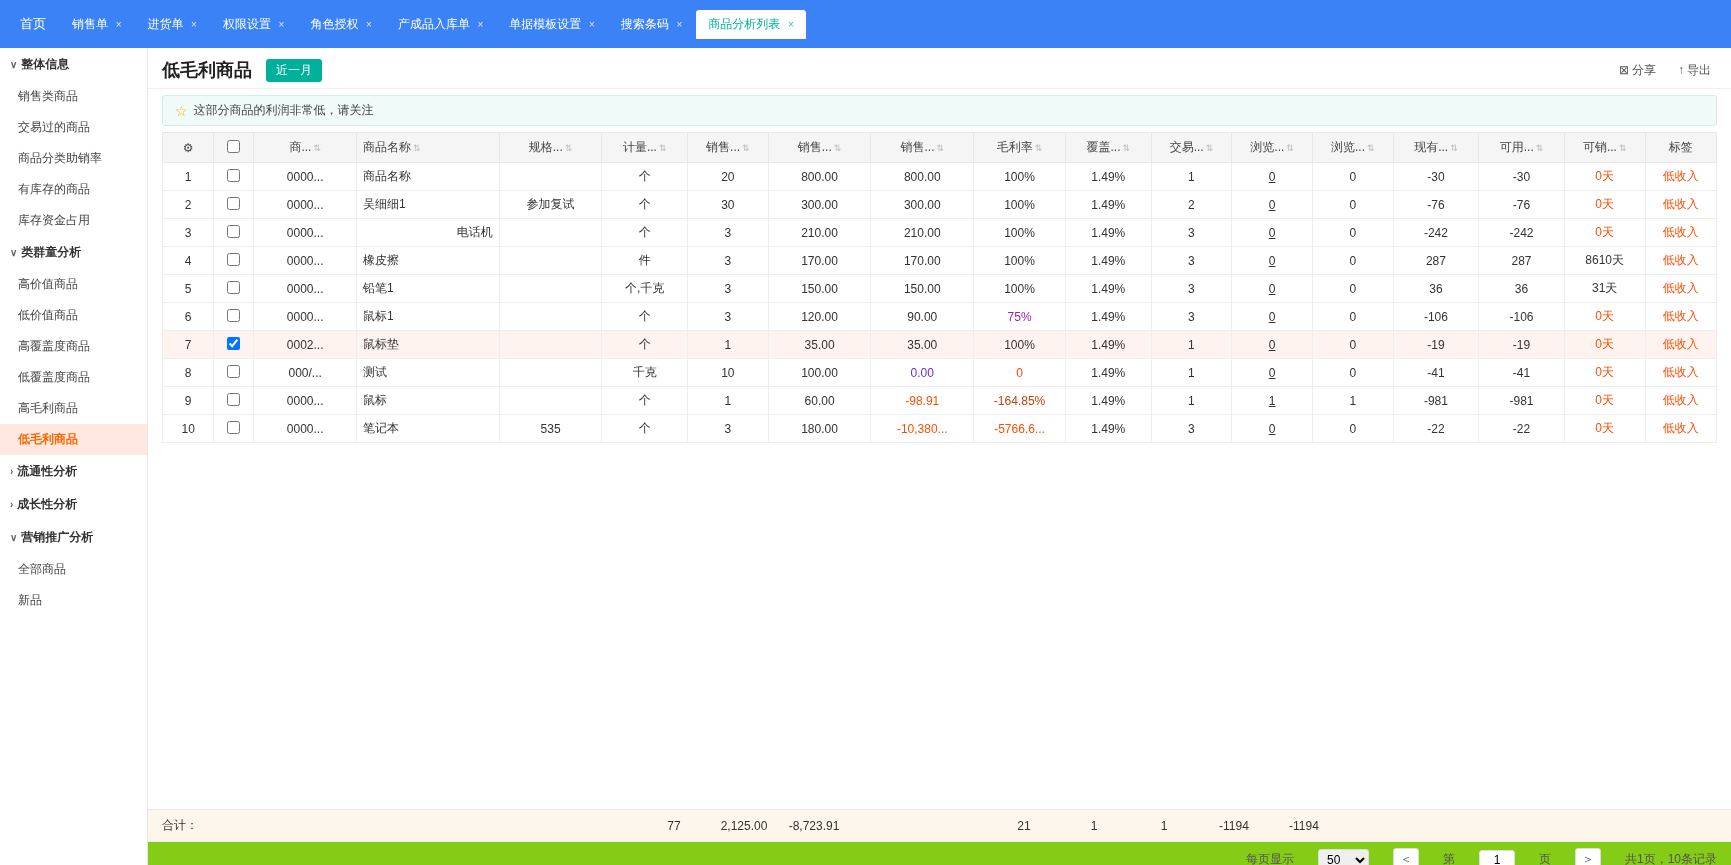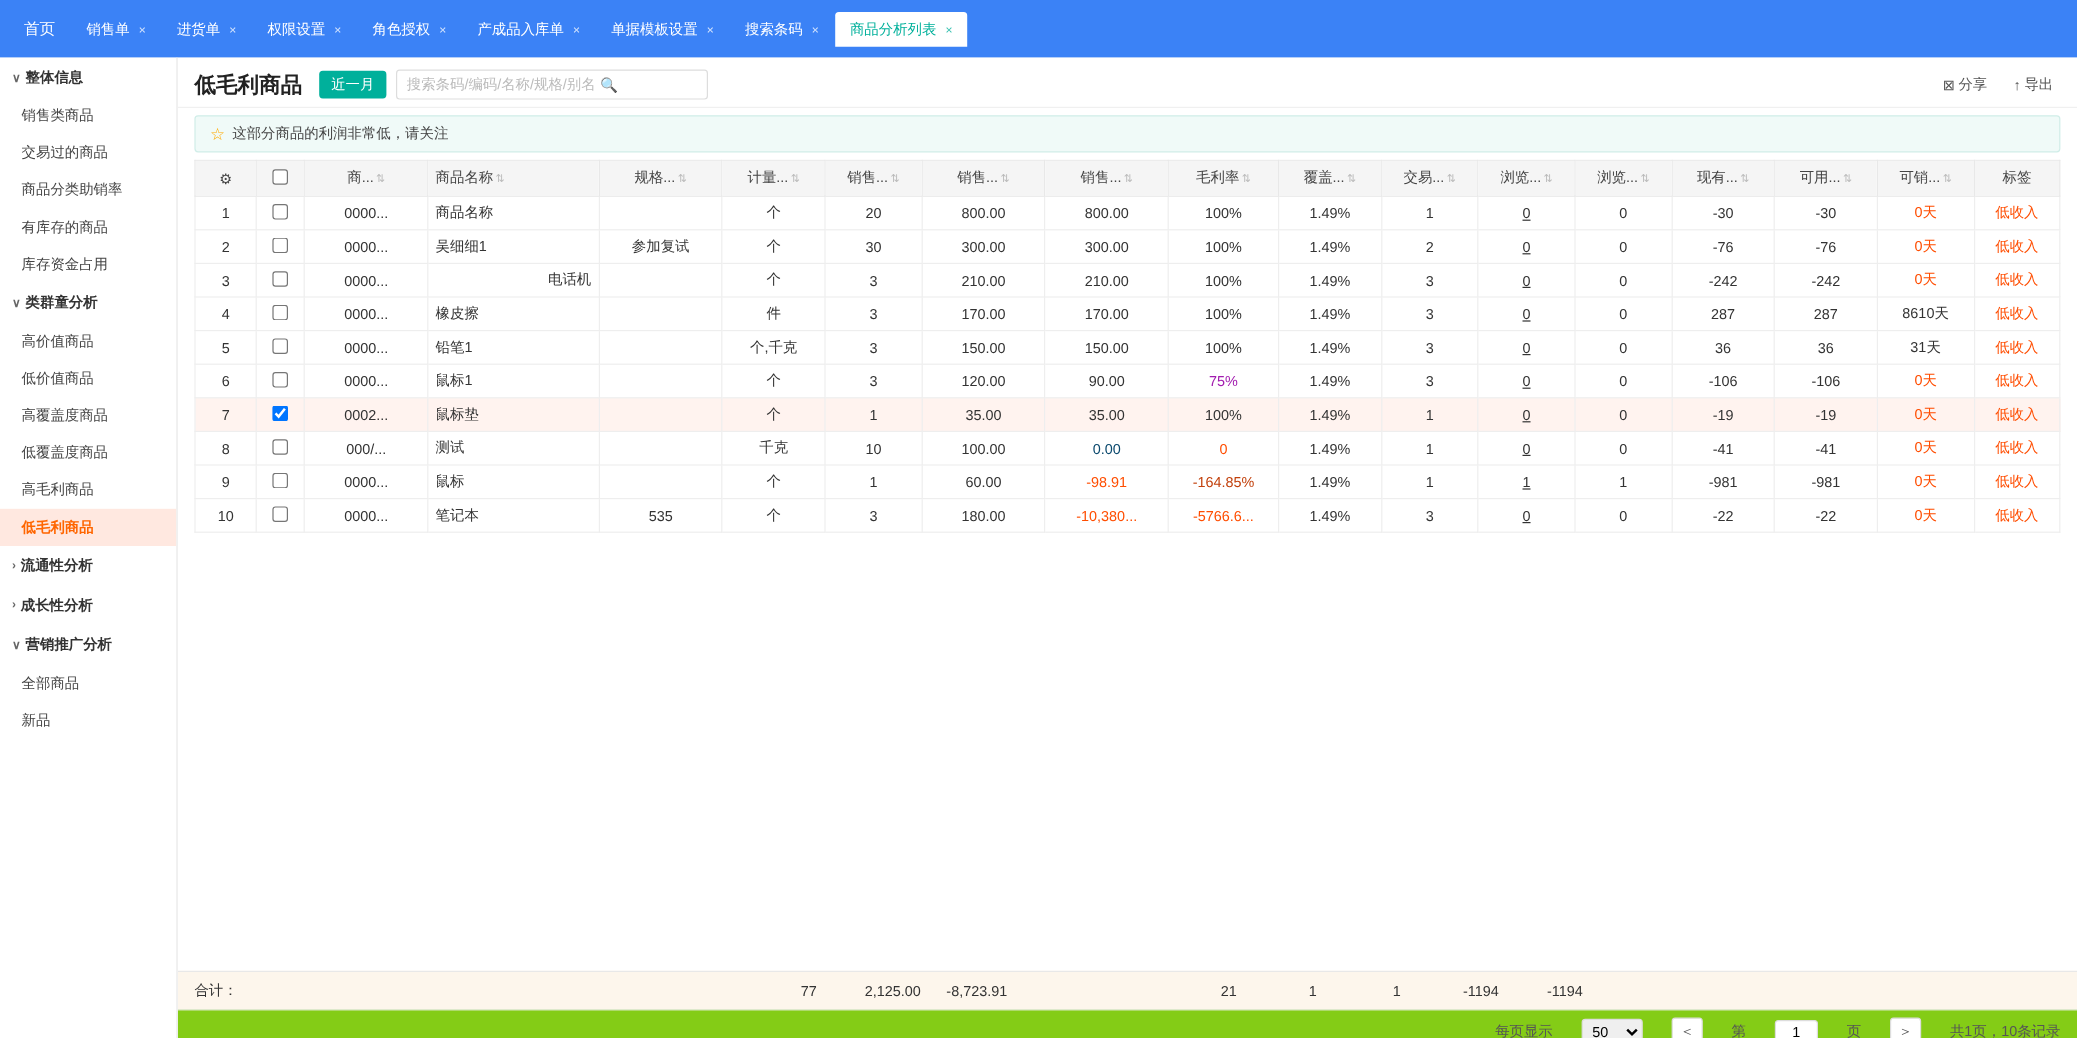--- a/index.html
+++ b/index.html
@@ -314,24 +314,20 @@
     </div>
     <div class="sidebar-item">全部商品</div>
     <div class="sidebar-item">新品</div>
   </aside>
 
   <div class="content-area">
 
     <div class="content-header">
       <span class="page-title">低毛利商品</span>
       <button class="date-filter-btn">近一月</button>
-      <div class="search-box">
-        <span>搜索条码/编码/名称/规格/别名</span>
-        <span style="color:#00b09b;">🔍</span>
-      </div>
       <div class="header-actions">
         <button class="header-action-btn">
           <span>⊠</span>
           <span>分享</span>
         </button>
         <button class="header-action-btn">
           <span>↑</span>
           <span>导出</span>
         </button>
       </div>
@@ -509,21 +505,21 @@
     </tr>
             <tr>
       <td class="col-num">8</td>
       <td class="col-check"><input type="checkbox" style=""></td>
       <td class="col-code">000/...</td>
       <td class="col-name" style="text-align:left;">测试</td>
       <td class="col-spec"></td>
       <td class="col-unit">千克</td>
       <td class="col-num-data">10</td>
       <td class="col-money">100.00</td>
-      <td class="col-money" style="color:#0c4a6e">0.00</td>
+      <td class="col-money" style="color:#6d28d9">0.00</td>
       <td class="col-rate" style="color:#ff4d00">0</td>
       <td class="col-rate">1.49%</td>
       <td class="col-tx">1</td>
       <td class="col-view"><span class="underline-link">0</span></td>
       <td class="col-view">0</td>
       <td class="col-stock">-41</td>
       <td class="col-avail">-41</td>
       <td class="col-days" style="color:#ff4d00">0天</td>
       <td class="col-tag" style="color:#ff4d00">低收入</td>
     </tr>

